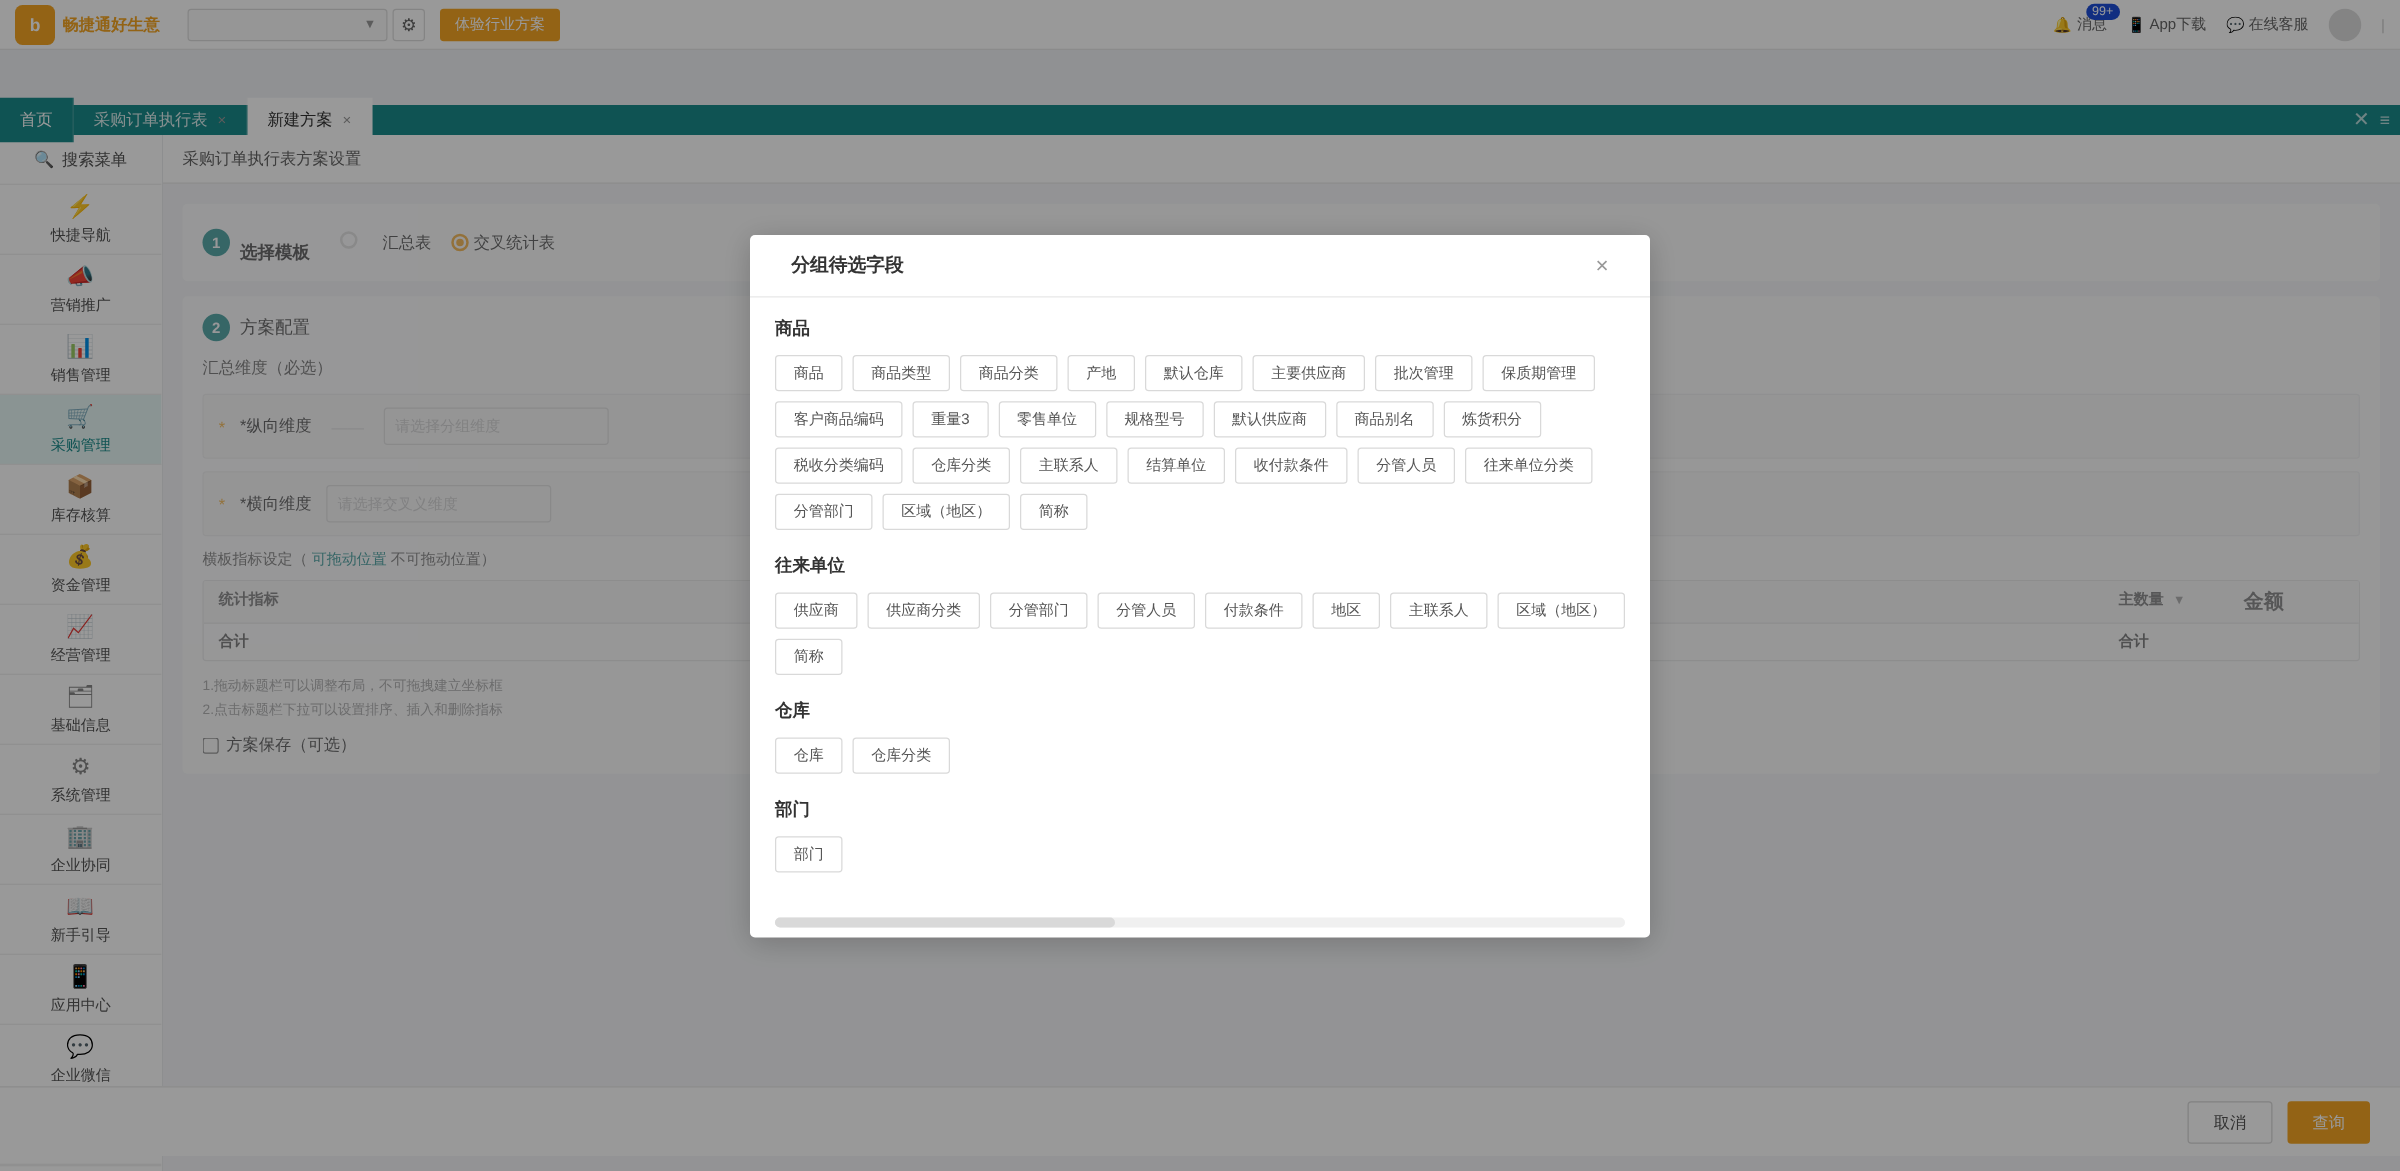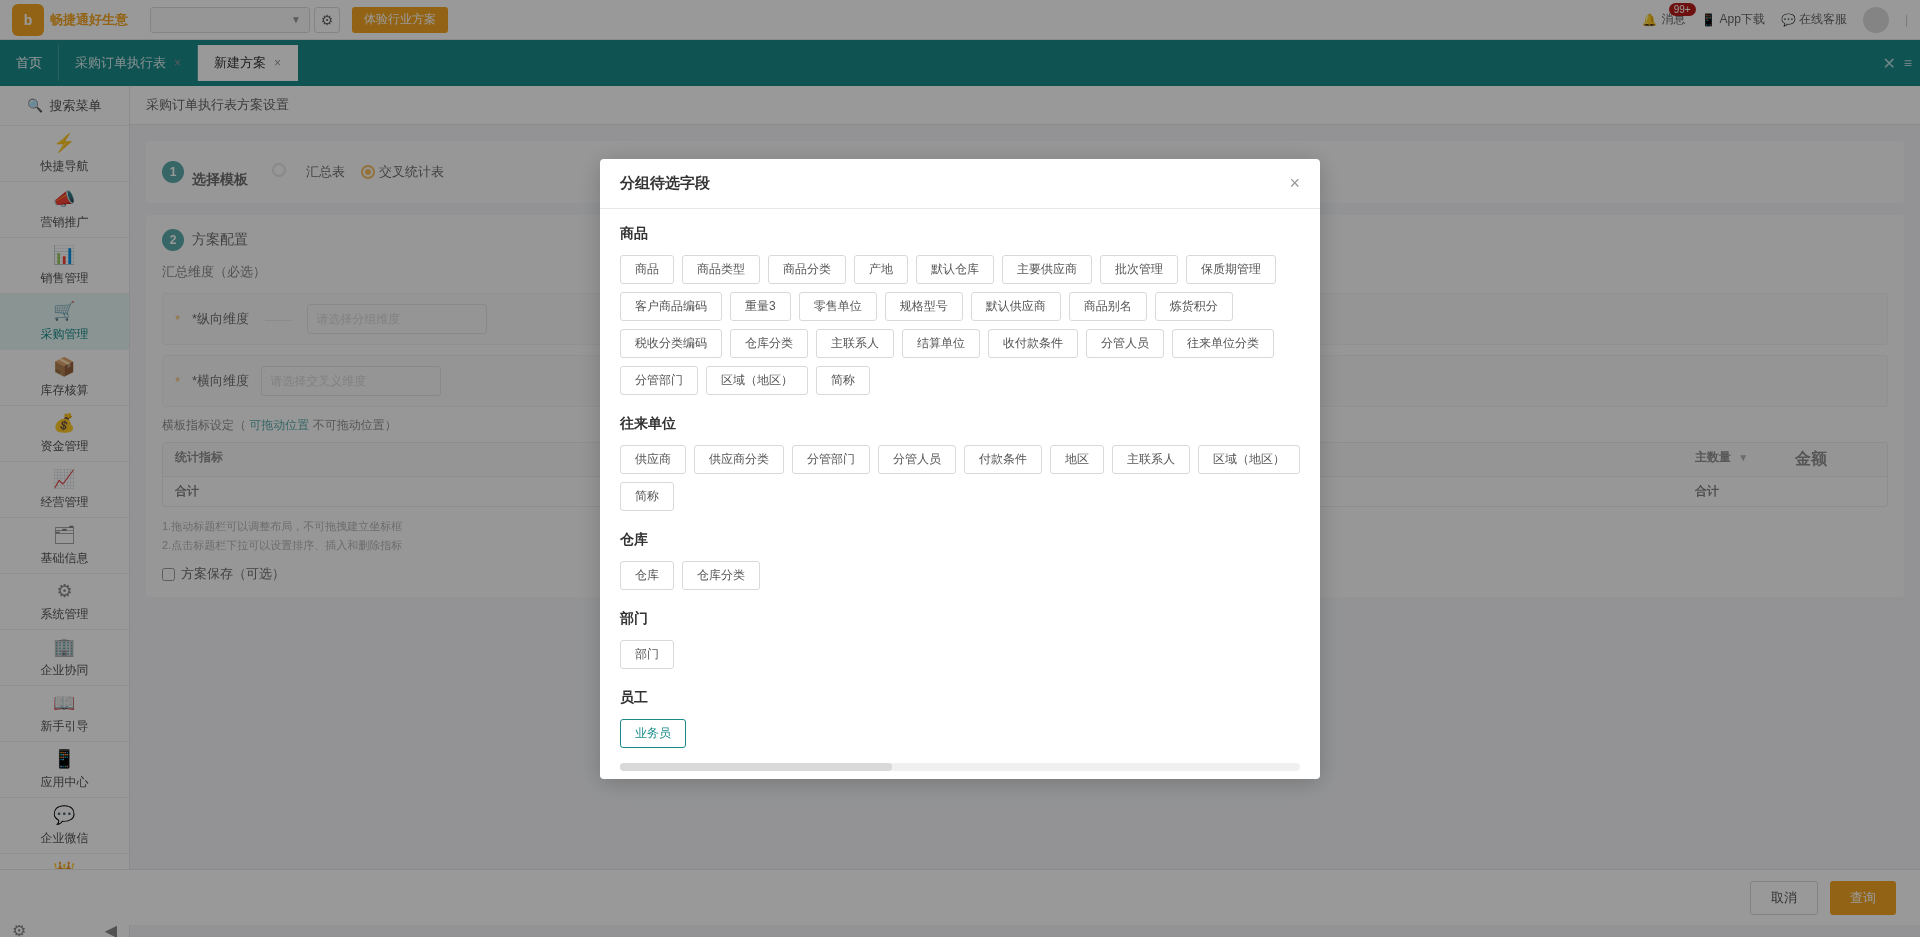--- a/index.html
+++ b/index.html
@@ -10,25 +10,25 @@
     .top-bar-logo { display: flex; align-items: center; gap: 6px; width: 130px; }
     .logo-icon { width: 32px; height: 32px; background: #f5a623; border-radius: 6px; display: flex; align-items: center; justify-content: center; color: white; font-weight: bold; font-size: 14px; }
     .logo-text { color: #f5a623; font-size: 13px; font-weight: bold; }
     .top-bar-search { display: flex; align-items: center; gap: 4px; }
     .search-box { width: 160px; height: 26px; border: 1px solid #ddd; border-radius: 3px; padding: 0 8px; font-size: 12px; color: #999; display: flex; align-items: center; justify-content: space-between; background: #fafafa; }
     .search-dropdown { font-size: 10px; color: #999; }
     .gear-btn { width: 26px; height: 26px; border: 1px solid #ddd; border-radius: 3px; display: flex; align-items: center; justify-content: center; cursor: pointer; color: #666; font-size: 14px; }
     .experience-btn { height: 26px; padding: 0 12px; background: #f5a623; color: white; border: none; border-radius: 3px; font-size: 12px; cursor: pointer; margin-left: 8px; }
     .top-bar-right { margin-left: auto; display: flex; align-items: center; gap: 16px; font-size: 12px; color: #666; }
     .notification-badge { position: relative; display: inline-flex; align-items: center; gap: 4px; }
-    .badge { background: #b91c1c; color: white; border-radius: 8px; font-size: 10px; padding: 1px 5px; position: absolute; top: -8px; right: -10px; }
+    .badge { background: #1d4ed8; color: white; border-radius: 8px; font-size: 10px; padding: 1px 5px; position: absolute; top: -8px; right: -10px; }
     .user-avatar { width: 26px; height: 26px; background: #ddd; border-radius: 50%; }
     
     
-    .nav-tabs { height: 46px; background: #1a8a8a; display: flex; align-items: center; padding: 0 0 0 0; }
+    .nav-tabs { height: 24px; background: #1a8a8a; display: flex; align-items: center; padding: 0 0 0 0; margin-top: 44px; }
     .nav-tab { height: 36px; padding: 0 16px; display: flex; align-items: center; font-size: 13px; color: rgba(255,255,255,0.85); cursor: pointer; border-right: 1px solid rgba(255,255,255,0.2); position: relative; }
     .nav-tab.active { background: #fff; color: #333; }
     .nav-tab .close-x { margin-left: 8px; font-size: 12px; color: #999; }
     .nav-tab-home { background: #1a8a8a; color: white; }
     .nav-tab-right { margin-left: auto; display: flex; align-items: center; padding-right: 8px; gap: 8px; color: rgba(255,255,255,0.7); font-size: 16px; }
     
     
     .layout { display: flex; height: calc(100vh - 76px); }
     .sidebar { width: 130px; background: #fff; border-right: 1px solid #e8e8e8; overflow-y: auto; flex-shrink: 0; }
     .sidebar-item { height: 56px; display: flex; flex-direction: column; align-items: center; justify-content: center; gap: 4px; cursor: pointer; border-bottom: 1px solid #f0f0f0; font-size: 12px; color: #555; }
@@ -36,21 +36,21 @@
     
     
     .main-content { flex: 1; overflow: auto; background: #f5f6f8; position: relative; }
     .page-header { padding: 10px 16px; background: #fff; border-bottom: 1px solid #e8e8e8; font-size: 13px; color: #666; }
     
     
     .modal-overlay { position: fixed; top: 0; left: 0; right: 0; bottom: 0; background: rgba(0,0,0,0.4); z-index: 100; display: flex; align-items: center; justify-content: center; }
     
     
     .modal { background: #fff; border-radius: 4px; width: 720px; max-height: 620px; display: flex; flex-direction: column; box-shadow: 0 4px 24px rgba(0,0,0,0.2); }
-    .modal-header { padding: 14px 20px; border-bottom: 1px solid #e8e8e8; display: flex; align-items: center; justify-content: space-between; flex-shrink: 0; }
+    .modal-header { padding: 14px 33px; border-bottom: 1px solid #e8e8e8; display: flex; align-items: center; justify-content: space-between; flex-shrink: 0; }
     .modal-title { font-size: 15px; font-weight: 600; color: #333; }
     .modal-close { cursor: pointer; color: #999; font-size: 18px; }
     .modal-body { flex: 1; overflow-y: auto; padding: 16px 20px; }
     
     
     .field-group { margin-bottom: 20px; }
     .field-group-title { font-size: 14px; font-weight: 600; color: #333; margin-bottom: 12px; }
     .field-tags { display: flex; flex-wrap: wrap; gap: 8px; }
     .field-tag { border: 1px solid #d9d9d9; border-radius: 3px; padding: 5px 14px; font-size: 12px; color: #555; cursor: pointer; background: #fff; transition: all 0.2s; white-space: nowrap; }
     
@@ -330,26 +330,20 @@
         </div>
       </div>
 
       <div class="field-group">
         <div class="field-group-title">部门</div>
         <div class="field-tags">
           <div class="field-tag">部门</div>
         </div>
       </div>
 
-      <div class="field-group">
-        <div class="field-group-title">员工</div>
-        <div class="field-tags">
-          <div class="field-tag" style="border-color:#1a8a8a;color:#1a8a8a;">业务员</div>
-        </div>
-      </div>
 
     </div>
 
     <div style="padding:0 20px 8px;display:flex;align-items:center;">
       <div style="flex:1;height:8px;background:#f0f0f0;border-radius:4px;position:relative;">
         <div style="position:absolute;left:0;top:0;width:40%;height:100%;background:#d9d9d9;border-radius:4px;"></div>
       </div>
     </div>
   </div>
 </div>

